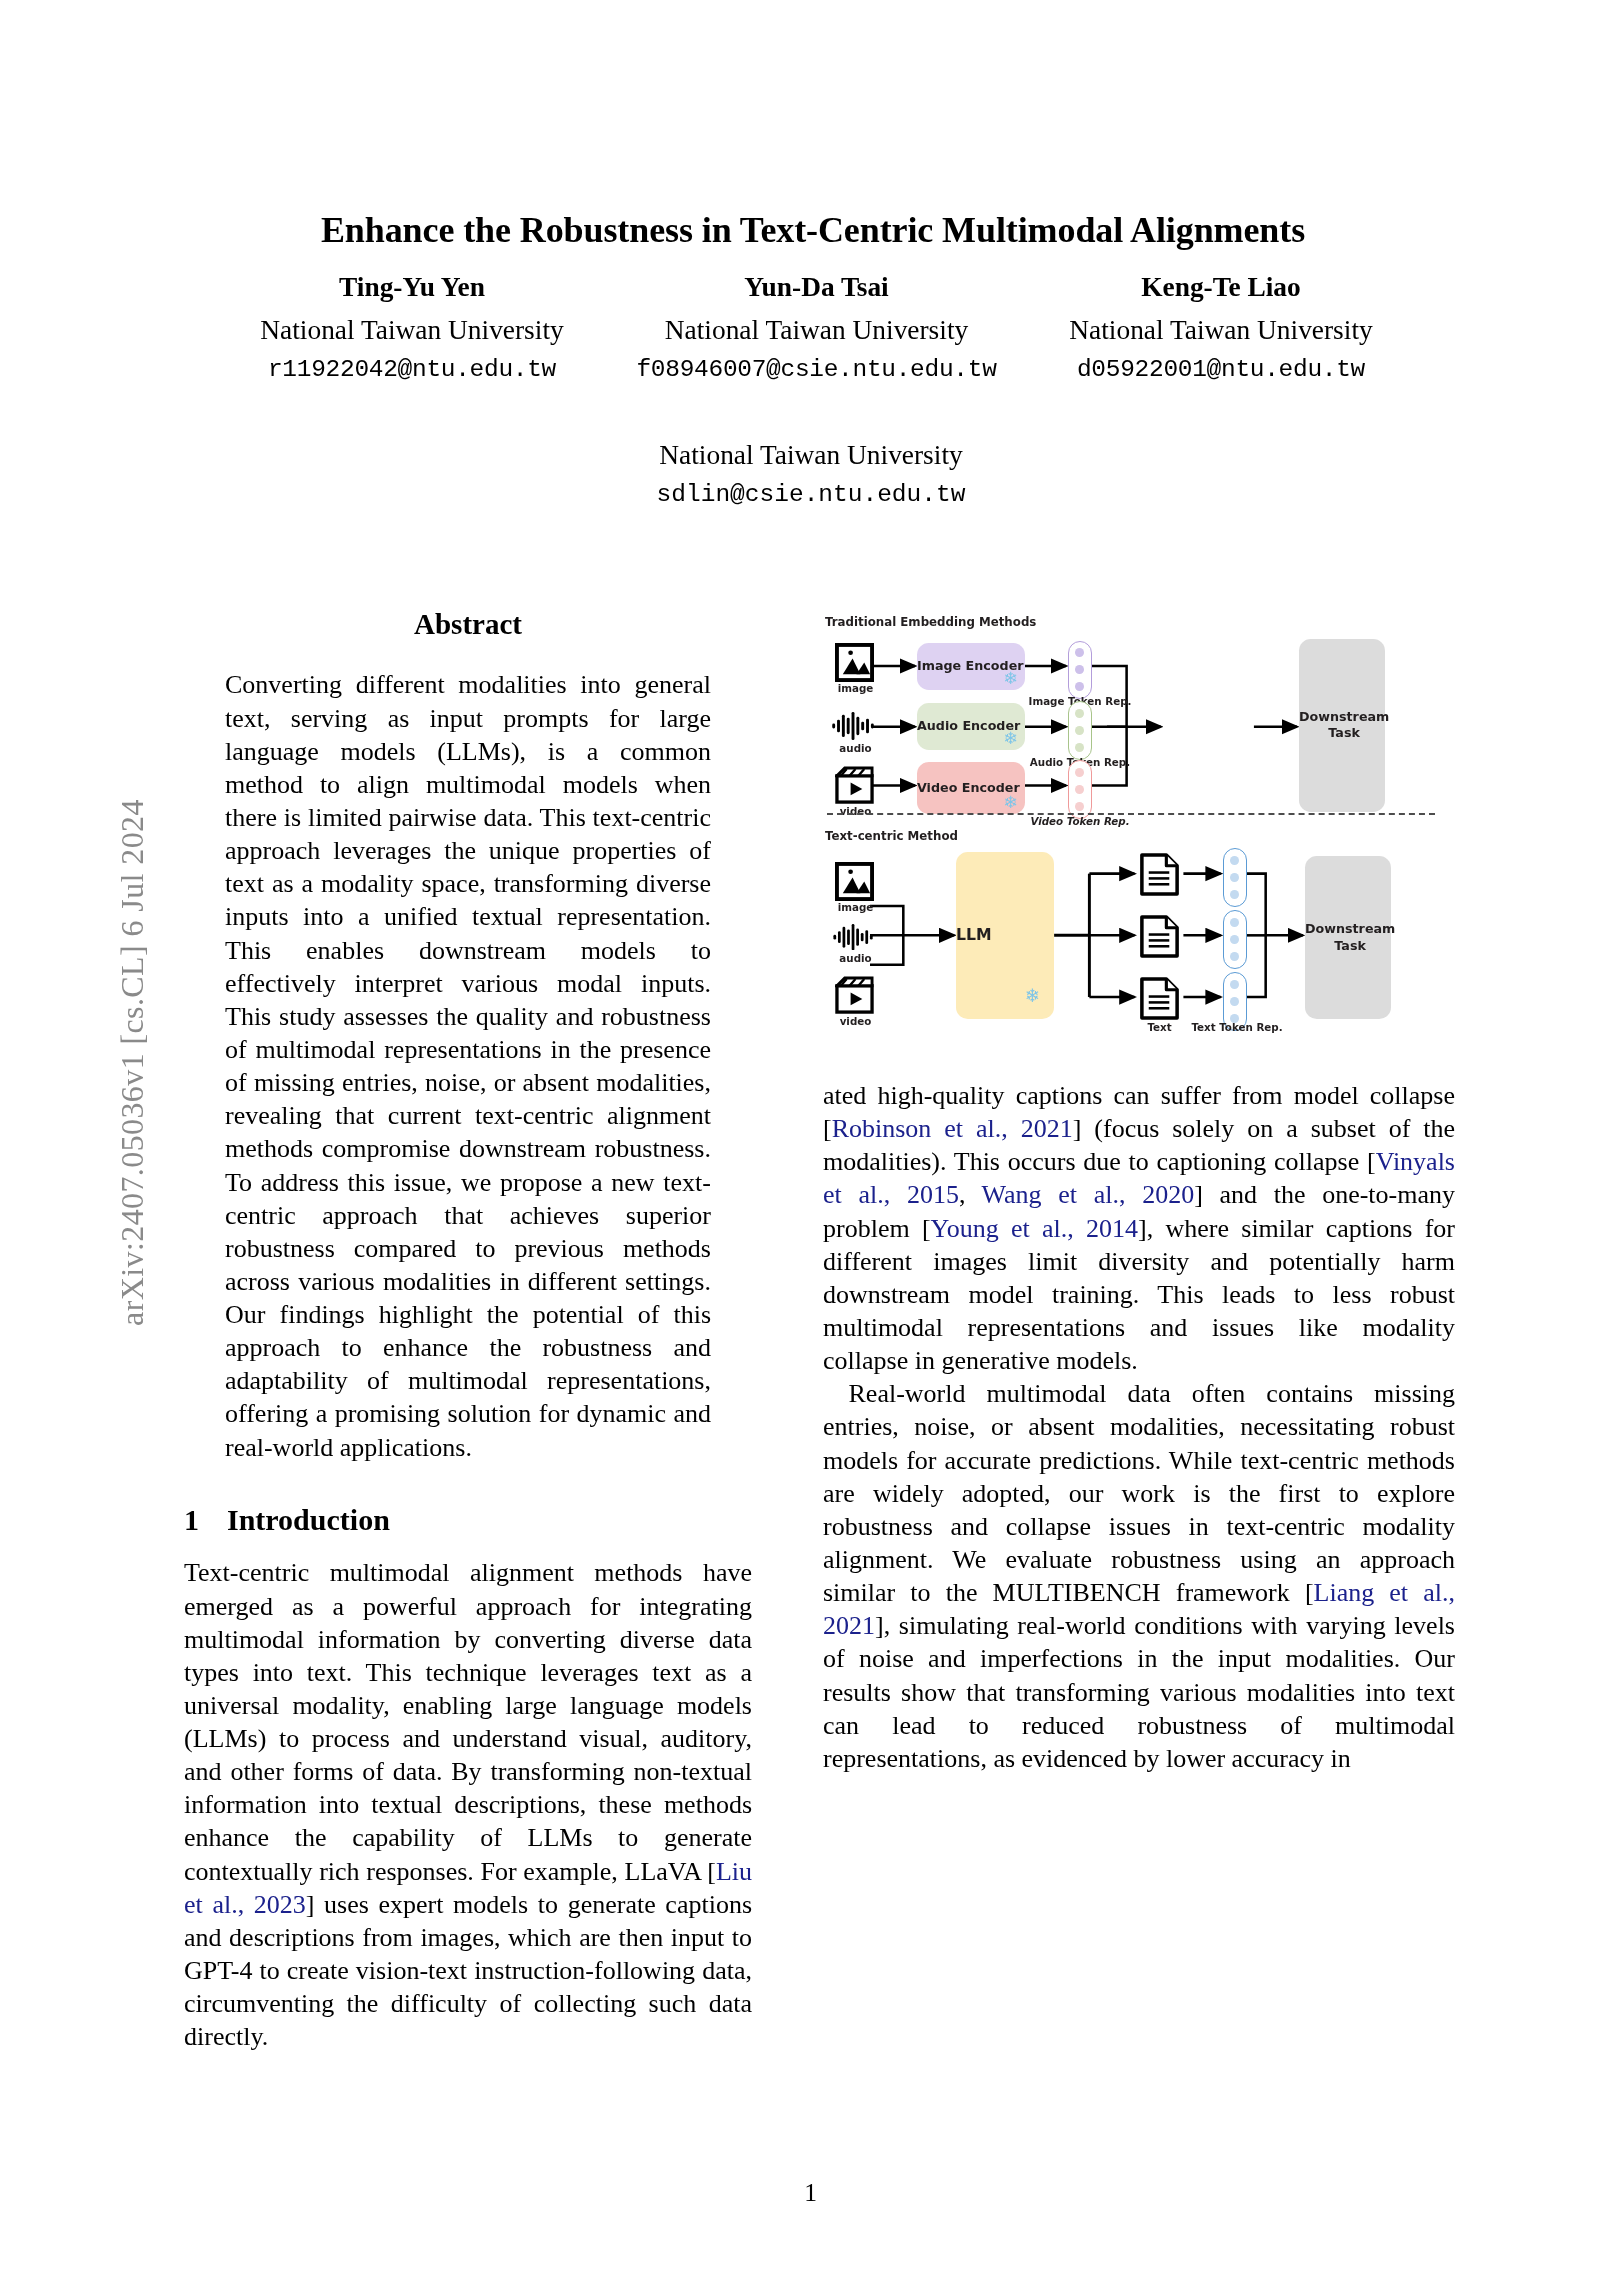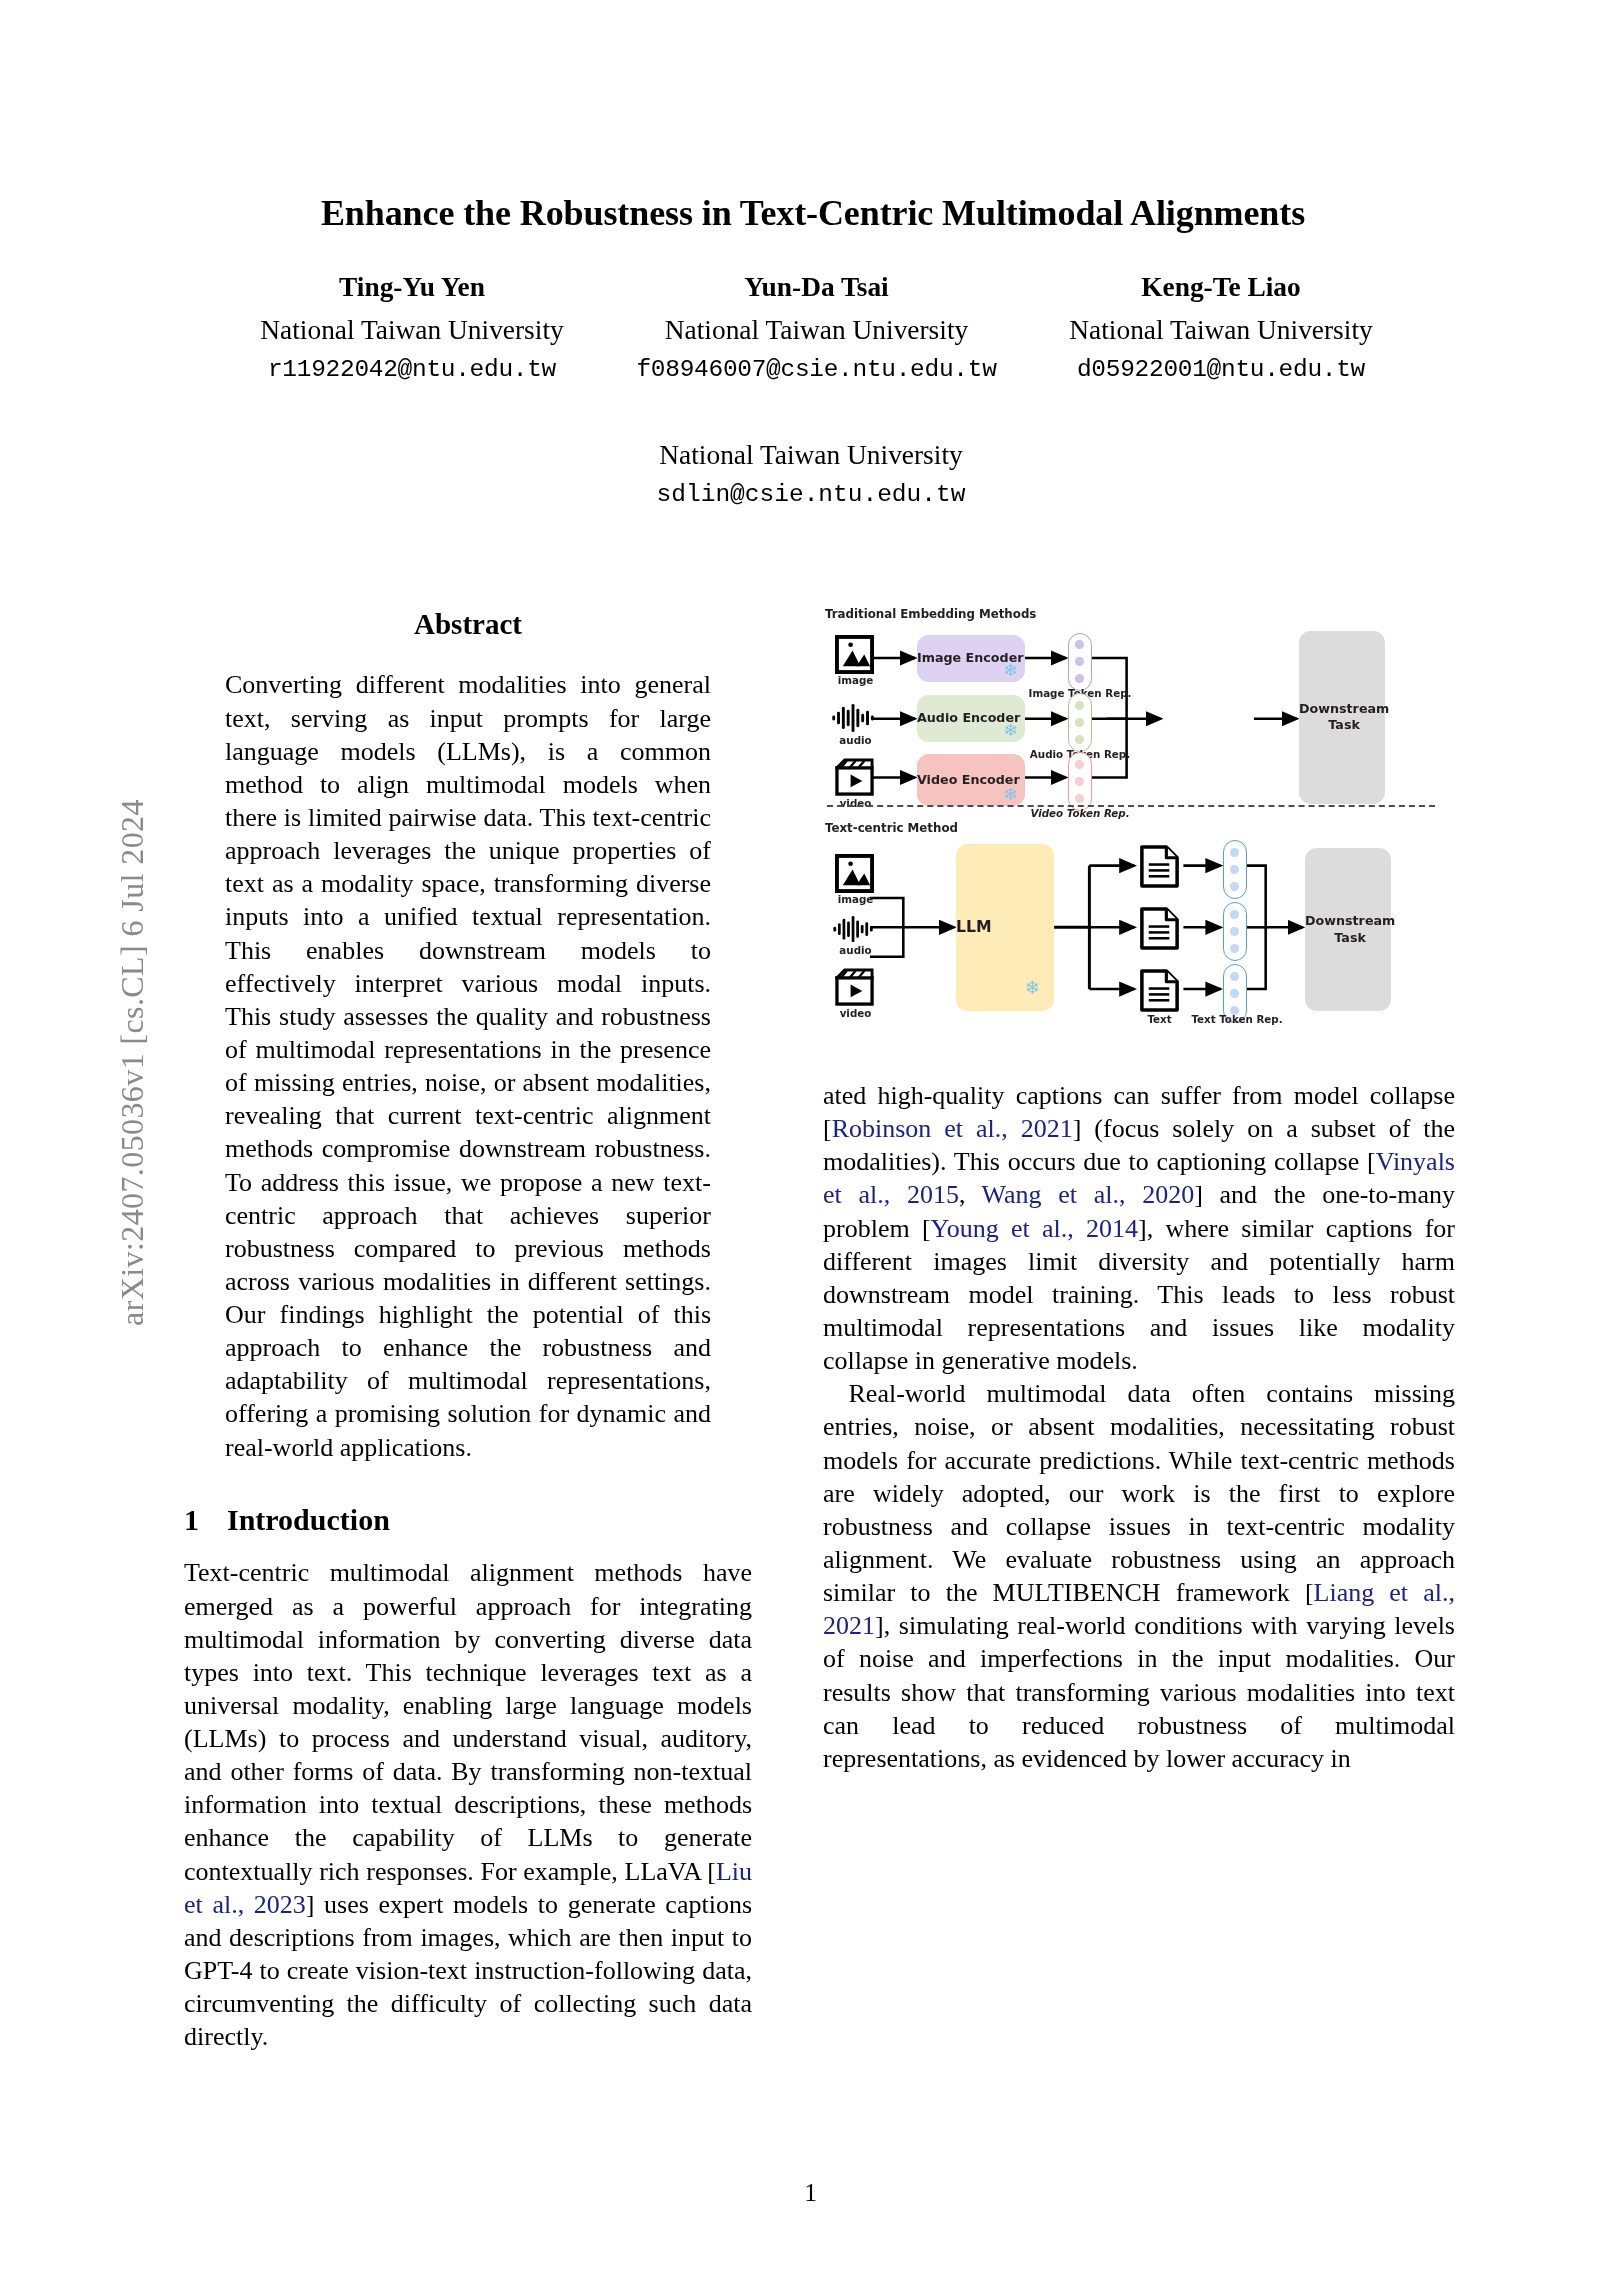--- a/index.html
+++ b/index.html
@@ -15,21 +15,21 @@
     position:absolute; left:-250px; top:1044px;
     width:765px; text-align:center;
     transform:rotate(-90deg); transform-origin:center center;
     font-family:"Liberation Serif", serif;
     font-size:32px; letter-spacing:0.4px; color:#8a8a8a;
     white-space:nowrap;
   }
 
   
   .title{
-    position:absolute; left:176px; top:192px; width:1274px;
+    position:absolute; left:176px; top:209px; width:1274px;
     text-align:center; font-size:36px; font-weight:bold;
     letter-spacing:-0.1px;
   }
   .authors-row{
     position:absolute; left:221px; top:272px; width:1191px;
     display:flex; justify-content:space-between;
   }
   .author{ width:382px; text-align:center; }
   .author .name{ font-size:27.4px; font-weight:bold; }
   .author .affil{ font-size:27.4px; margin-top:11.8px; }
@@ -171,21 +171,21 @@
       <span class="num">1</span><span>Introduction</span>
     </div>
 
     <div class="body-text">
       <p class="para"><span>Text-centric multimodal alignment methods have emerged as a powerful approach for integrating multimodal information by converting diverse data types into text. This technique leverages text as a universal modality, enabling large language models (LLMs) to process and understand visual, auditory, and other forms of data. By transforming non-textual information into textual descriptions, these methods enhance the capability of LLMs to generate contextually rich responses. For example, LLaVA [</span><span class="cite">Liu et al., 2023</span><span>] uses expert models to generate captions and descriptions from images, which are then input to GPT-4 to create vision-text instruction-following data, circumventing the difficulty of collecting such data directly.</span></p>
     </div>
   </div>
 
   <div class="col-right">
 
-    <div class="figure" style="position:relative; left:0; top:8px;">
+    <div class="figure" style="position:relative; left:0; top:16px;">
       <div class="fig-canvas">
 
         <svg class="wires" width="617" height="431" viewBox="0 0 630 440">
           <defs>
             <marker id="ah" markerWidth="7" markerHeight="7" refX="6" refY="3" orient="auto">
               <path d="M0,0 L7,3 L0,6 z" fill="#000"></path>
             </marker>
           </defs>
           <g stroke="#000" stroke-width="2.6" fill="none" marker-end="url(#ah)">
 

